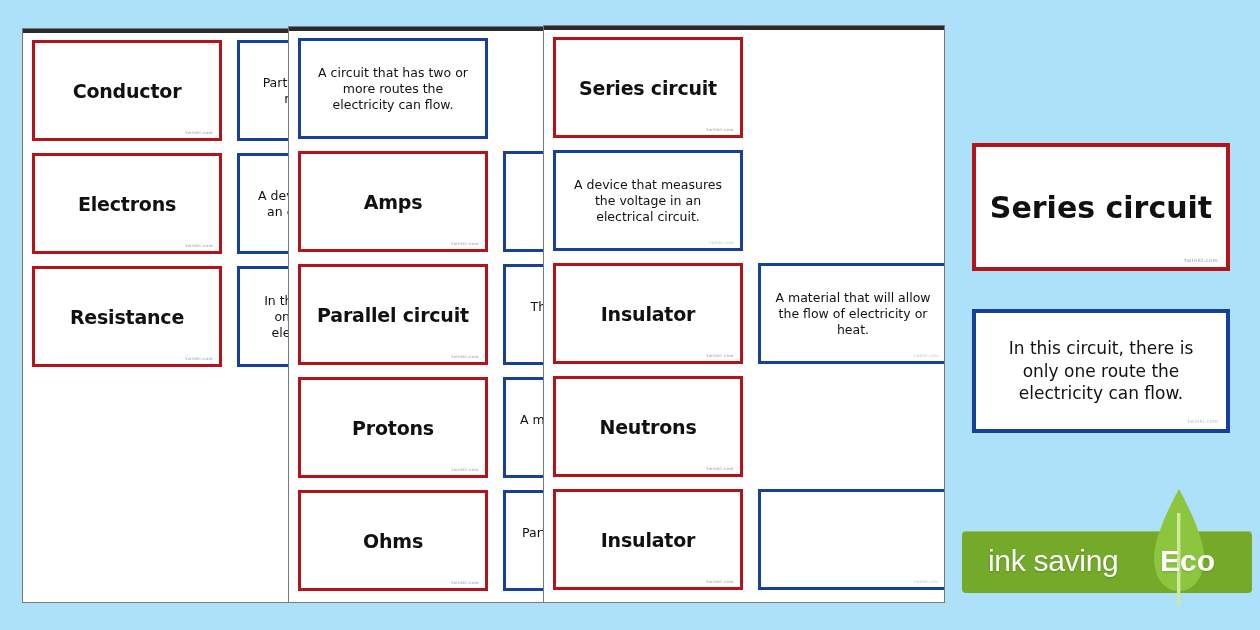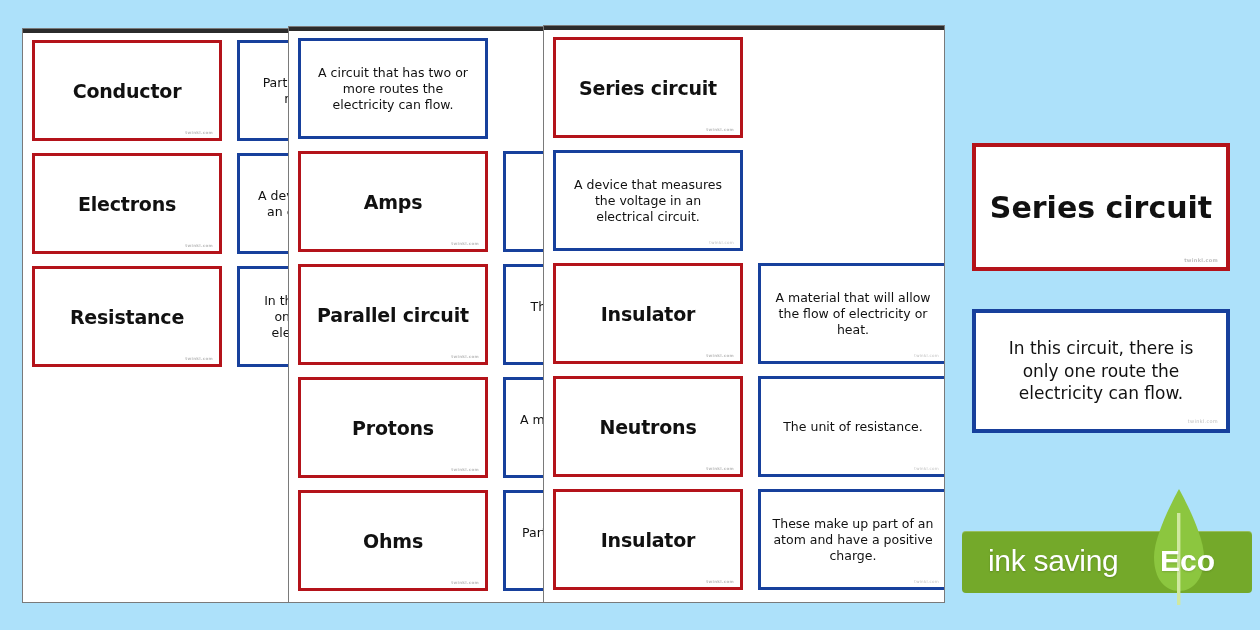--- a/index.html
+++ b/index.html
@@ -314,33 +314,28 @@
         <span>A material that will allow the flow of electricity or heat.</span>
         <span class="wm">twinkl.com</span>
       </div>
     </div>
 
     <div class="row">
       <div class="card card-term">
         <span>Neutrons</span>
         <span class="wm">twinkl.com</span>
       </div>
-      <div class="card card-def">
-        <span>The unit of resistance.</span>
-        <span class="wm">twinkl.com</span>
-      </div>
     </div>
 
     <div class="row">
       <div class="card card-term">
         <span>Insulator</span>
         <span class="wm">twinkl.com</span>
       </div>
       <div class="card card-def">
-        <span>These make up part of an atom and have a positive charge.</span>
         <span class="wm">twinkl.com</span>
       </div>
     </div>
 
   </div>
 </div>
 
 <div class="sample sample-term">
   <span>Series circuit</span>
   <span class="wm">twinkl.com</span>

